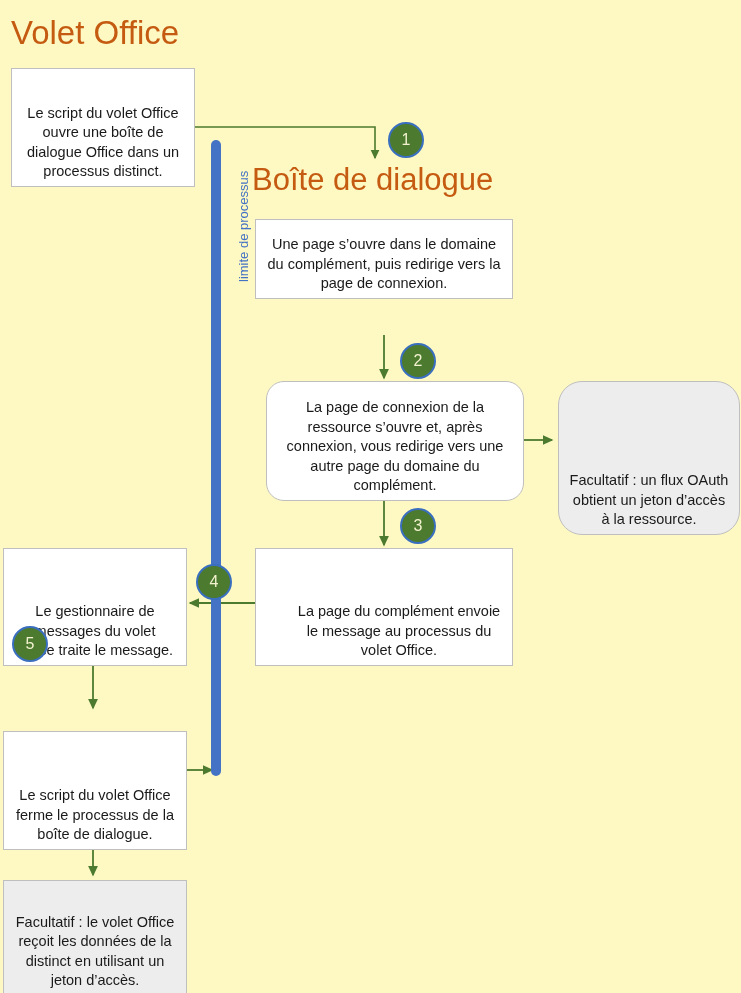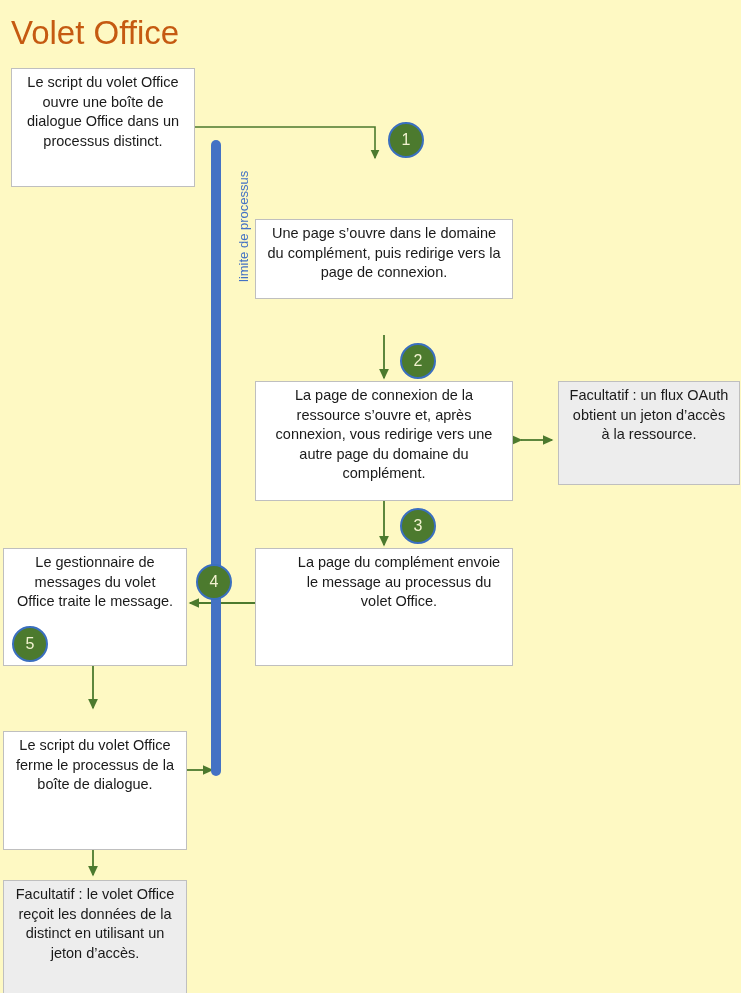--- a/index.html
+++ b/index.html
@@ -42,21 +42,21 @@
   #heading-boite-dialogue {
     left: 252px;
     top: 164px;
     font-size: 31px;
   }
   .node {
     position: absolute;
     box-sizing: border-box;
     border: 1px solid #BFBFBF;
     display: flex;
-    align-items: flex-start;
+    align-items: flex-end;
     justify-content: center;
     text-align: center;
     font-size: 14.5px;
     line-height: 1.35;
     color: #1a1a1a;
     padding: 4px 10px;
   }
   .node.white { background: #FFFFFF; }
   .node.gray  { background: #EDEDED; }
   .node-text { display: block; width: 100%; }
@@ -117,37 +117,38 @@
 
     <path d="M93,666 L93,708" fill="none" stroke="#4C7A2E" stroke-width="1.8" marker-end="url(#arrowhead)"></path>
 
     <path d="M187,770 L212,770" fill="none" stroke="#4C7A2E" stroke-width="1.8" marker-end="url(#arrowhead)"></path>
 
     <path d="M93,830 L93,875" fill="none" stroke="#4C7A2E" stroke-width="1.8" marker-end="url(#arrowhead)"></path>
   </svg>
 
   <div class="heading" id="heading-volet-office">Volet Office</div>
 
+  <div class="heading" id="heading-boite-dialogue">Boîte de dialogue</div>
 
   <div class="boundary-line" style="left:211px; top:140px; width:10px; height:636px;"></div>
   <div class="boundary-label" style="left:236px; top:282px;">limite de processus</div>
 
   <div class="node white" style="left:11px; top:68px; width:184px; height:119px;">
     <span class="node-text">Le script du volet Office ouvre une boîte de dialogue Office dans un processus distinct.</span>
   </div>
 
   <div class="node white" style="left:255px; top:219px; width:258px; height:80px;">
     <span class="node-text">Une page s’ouvre dans le domaine du complément, puis redirige vers la page de connexion.</span>
   </div>
 
-  <div class="node white" style="left:255px; top:381px; width:258px; height:120px;">
+  <div class="node white" style="left:266px; top:381px; width:258px; height:120px;border-radius:18px;">
     <span class="node-text">La page de connexion de la ressource s’ouvre et, après connexion, vous redirige vers une autre page du domaine du complément.</span>
   </div>
 
-  <div class="node gray" style="left:558px; top:381px; width:182px; height:104px;">
+  <div class="node gray" style="left:558px; top:381px; width:182px; height:154px;border-radius:24px;">
     <span class="node-text">Facultatif : un flux OAuth obtient un jeton d’accès à la ressource.</span>
   </div>
 
   <div class="node white" style="left:255px; top:548px; width:258px; height:118px;padding-left:40px;">
     <span class="node-text">La page du complément envoie le message au processus du volet Office.</span>
   </div>
 
   <div class="node white" style="left:3px; top:548px; width:184px; height:118px;">
     <span class="node-text">Le gestionnaire de messages du volet Office traite le message.</span>
   </div>

